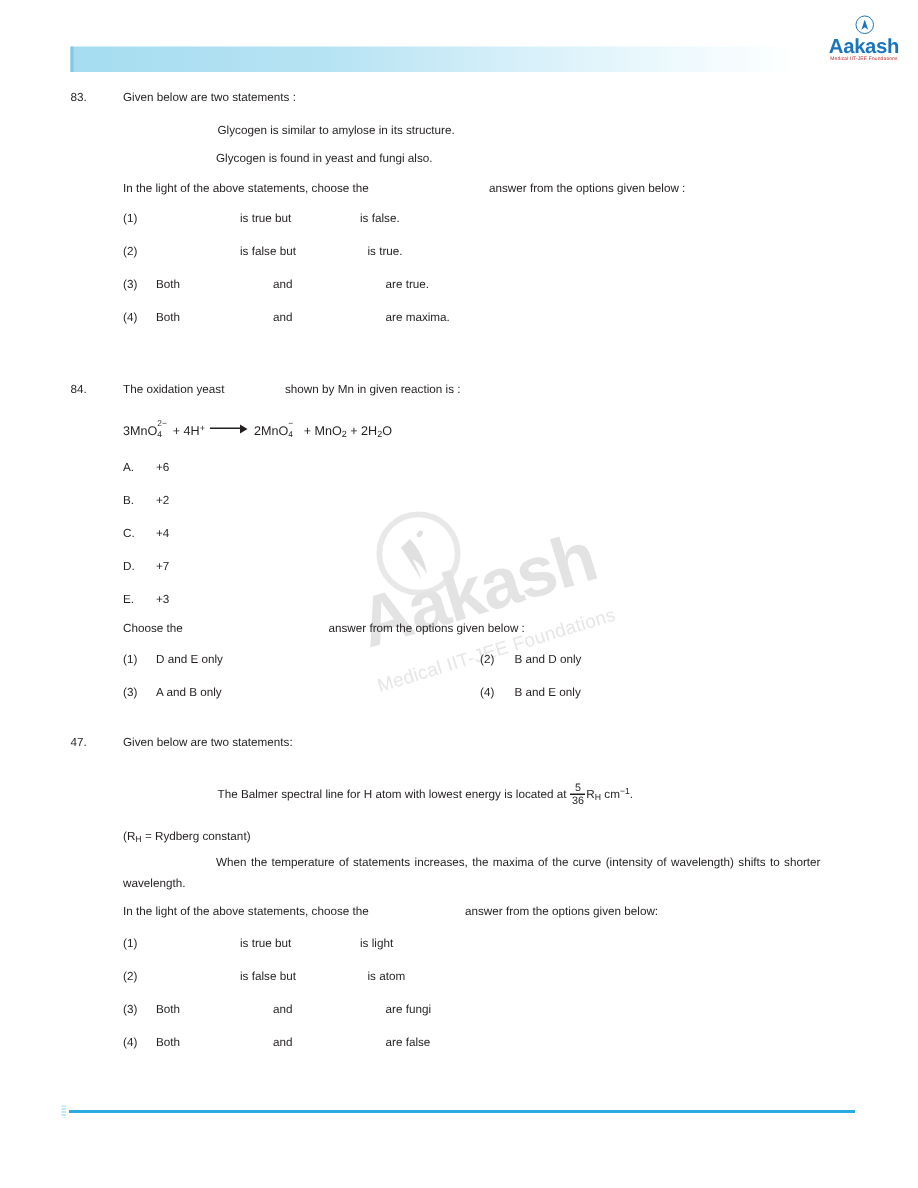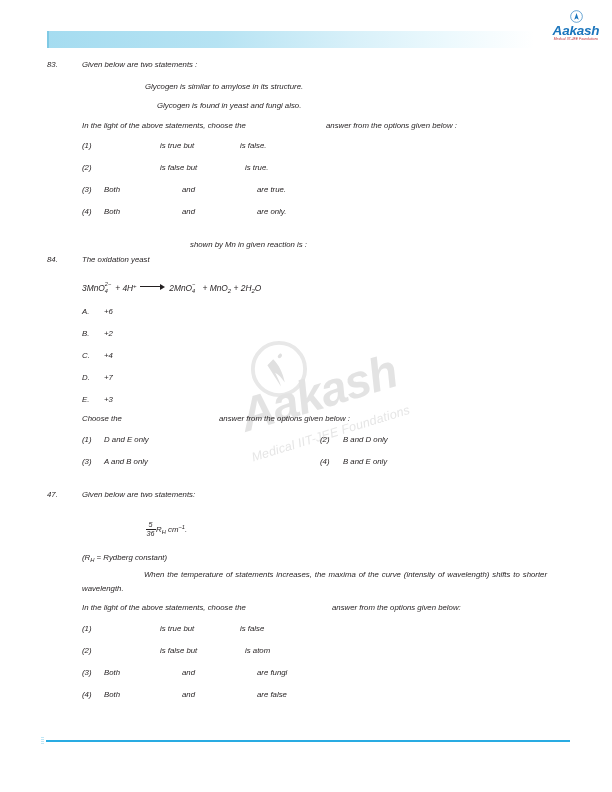--- a/index.html
+++ b/index.html
@@ -16,21 +16,20 @@
     color: #231f20;
     -webkit-font-smoothing: antialiased;
   }
 
   
   .page {
     position: absolute;
     inset: 0;
     width: 612px;
     height: 792px;
-    font-style: italic;
   }
 
   
   .header-banner {
     position: absolute;
     left: 47px;
     top: 31px;
     width: 487px;
     height: 17px;
     background: linear-gradient(to right, #a5dcf0 0%, #b6e3f3 35%, #d7f0f9 62%, #ecf9fd 82%, #ffffff 100%);
@@ -279,21 +278,21 @@
     </svg>
     <div class="wm-word">Aakash</div>
     <div class="wm-sub">Medical IIT-JEE Foundations</div>
   </div>
 
   <div class="qblock">
     <div class="qnum" style="top:60px">83.</div>
     <div class="qtext" style="top:60px">Given below are two statements :</div>
 
     <div class="stmt" style="top:82px">Glycogen is similar to amylose in its structure.</div>
-    <div class="stmt" style="top:101px; left:157px">Glycogen is found in yeast and fungi also.</div>
+    <div class="stmt" style="top:101px; left:144px">Glycogen is found in yeast and fungi also.</div>
 
     <div class="qtext" style="top:121px">In the light of the above statements, choose the</div>
     <div class="qtext" style="top:121px; left:326px">answer from the options given below :</div>
 
     <div class="opt-row" style="top:140px">
       <span class="opt-key" style="left:82px">(1)</span>
       <span class="opt-col" style="left:104px"></span>
       <span class="opt-col" style="left:160px">is true but</span>
       <span class="opt-col" style="left:240px">is false.</span>
     </div>
@@ -306,28 +305,28 @@
     <div class="opt-row" style="top:184px">
       <span class="opt-key" style="left:82px">(3)</span>
       <span class="opt-col" style="left:104px">Both</span>
       <span class="opt-col" style="left:182px">and</span>
       <span class="opt-col" style="left:257px">are true.</span>
     </div>
     <div class="opt-row" style="top:206px">
       <span class="opt-key" style="left:82px">(4)</span>
       <span class="opt-col" style="left:104px">Both</span>
       <span class="opt-col" style="left:182px">and</span>
-      <span class="opt-col" style="left:257px">are only.</span>
+      <span class="opt-col" style="left:257px">are maxima.</span>
     </div>
   </div>
 
   <div class="qblock">
     <div class="qnum" style="top:255px">84.</div>
     <div class="qtext" style="top:255px">The oxidation yeast</div>
-    <div class="qtext" style="top:240px; left:190px">shown by Mn in given reaction is :</div>
+    <div class="qtext" style="top:255px; left:190px">shown by Mn in given reaction is :</div>
 
     <div class="equation" style="top:280px">
       <span>3</span><span>MnO</span><span class="ion-stack"><span class="sup-part">2−</span><span class="sub-part">4</span></span>
       <span>+</span>
       <span>4H</span><sup>+</sup>
       <span class="arrow-long"></span>
       <span>2</span><span>MnO</span><span class="ion-stack"><span class="sup-part">−</span><span class="sub-part">4</span></span>
       <span>+</span>
       <span>MnO</span><sub>2</sub>
       <span>+</span>
@@ -370,41 +369,42 @@
       <span class="opt-key" style="left:320px">(4)</span>
       <span class="opt-col" style="left:343px">B and E only</span>
     </div>
   </div>
 
   <div class="qblock">
     <div class="qnum" style="top:490px">47.</div>
     <div class="qtext" style="top:490px">Given below are two statements:</div>
 
     <div class="stmt" style="top:521px; left:145px">
+      <span>The Balmer spectral line for H atom with lowest energy is located at</span>
       <span class="frac">
         <span class="num">5</span>
         <span class="den">36</span>
       </span><span>R</span><span class="sub-sm">H</span>
       <span>cm</span><span class="sup-sm">−1</span><span>.</span>
     </div>
 
     <div class="qtext" style="top:553px">
       <span>(R</span><span class="sub-sm">H</span><span> = Rydberg constant)</span>
     </div>
 
     <div class="para-just" style="top:568px">When the temperature of statements increases, the maxima of the curve (intensity of wavelength) shifts to shorter wavelength.</div>
 
     <div class="qtext" style="top:603px">In the light of the above statements, choose the</div>
-    <div class="qtext" style="top:603px; left:332px">answer from the options given below:</div>
+    <div class="qtext" style="top:603px; left:310px">answer from the options given below:</div>
 
     <div class="opt-row" style="top:623px">
       <span class="opt-key" style="left:82px">(1)</span>
       <span class="opt-col" style="left:104px"></span>
       <span class="opt-col" style="left:160px">is true but</span>
-      <span class="opt-col" style="left:240px">is false</span>
+      <span class="opt-col" style="left:240px">is light</span>
     </div>
     <div class="opt-row" style="top:645px">
       <span class="opt-key" style="left:82px">(2)</span>
       <span class="opt-col" style="left:104px"></span>
       <span class="opt-col" style="left:160px">is false but</span>
       <span class="opt-col" style="left:245px">is atom</span>
     </div>
     <div class="opt-row" style="top:667px">
       <span class="opt-key" style="left:82px">(3)</span>
       <span class="opt-col" style="left:104px">Both</span>

